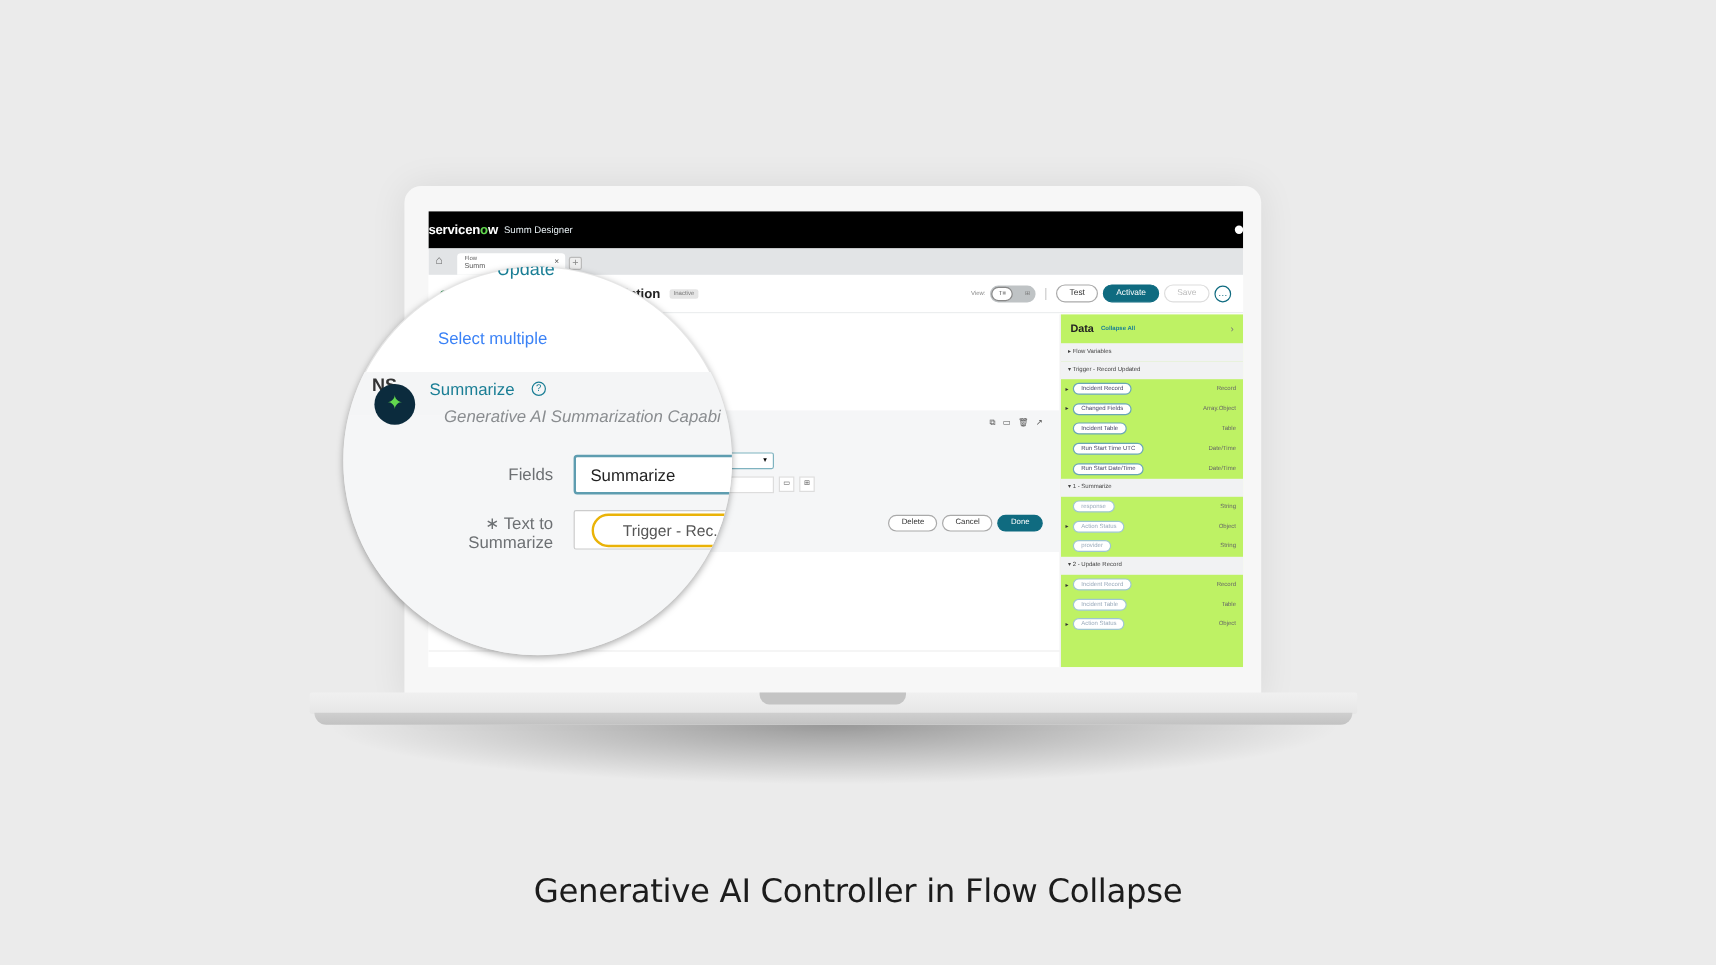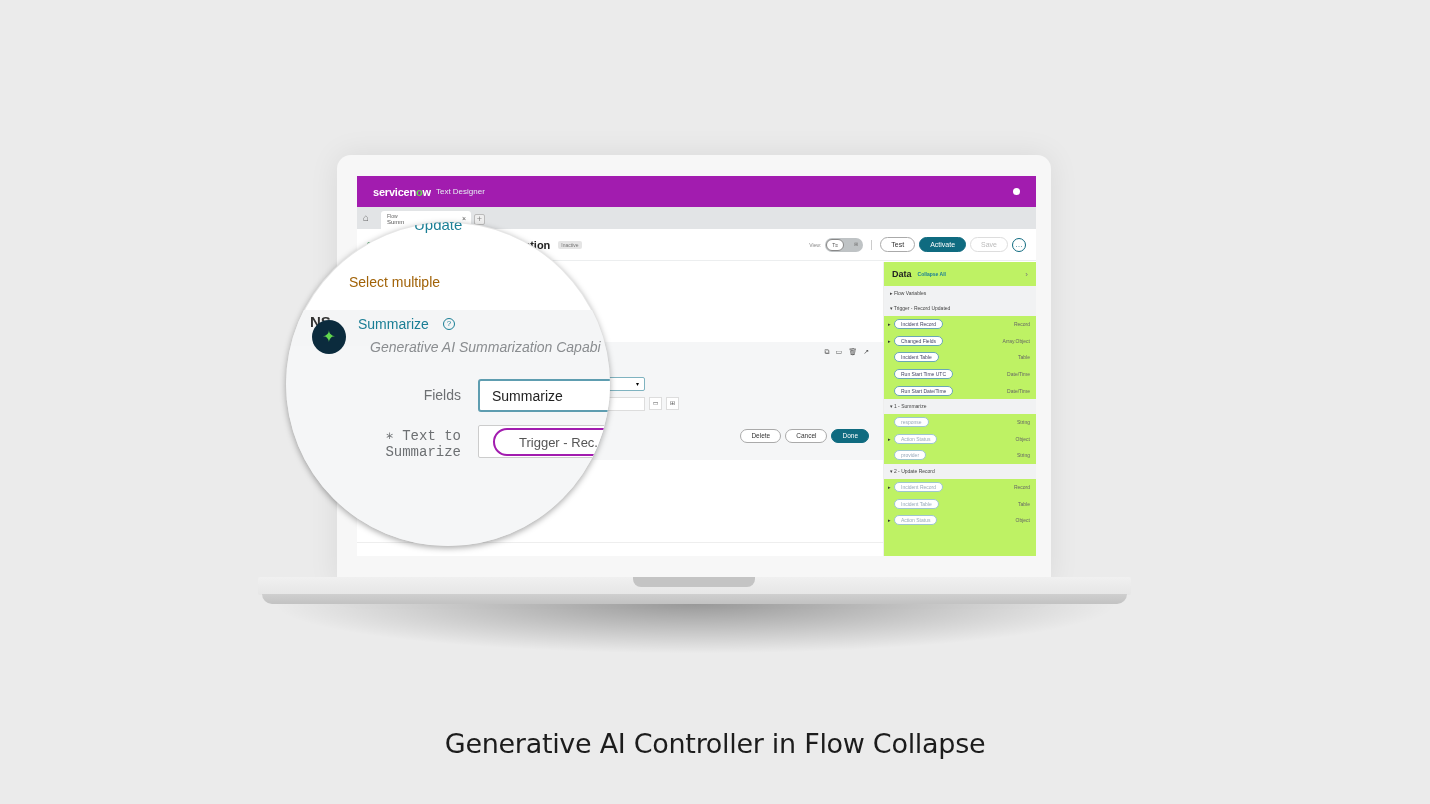--- a/index.html
+++ b/index.html
@@ -32,22 +32,22 @@
   .laptop-notch {
     position: absolute; left: 633px; top: 577px; width: 122px; height: 10px;
     background: #c4c4c4; border-radius: 0 0 8px 8px;
   }
   
   .screen {
     position: absolute; left: 357px; top: 176px; width: 679px; height: 380px;
     background: #fff; overflow: hidden;
   }
   .topbar {
-    height: 31px; background: #a21caf; display: flex; align-items: center;
-    padding: 0 16px; color: #fff;
+    height: 31px; background: #000000; display: flex; align-items: center;
+    padding: 0 0; color: #fff;
   }
   .logo { font-weight: bold; font-size: 11px; letter-spacing: -0.2px; }
   .logo .o { color: #62d84e; }
   .app-title { font-size: 8px; margin-left: 5px; color: #e6eef2; }
   .help-dot { margin-left: auto; width: 7px; height: 7px; border-radius: 50%; background: #fff; }
   .tabbar {
     height: 22px; background: #e2e4e6; display: flex; align-items: flex-end; padding-left: 6px;
   }
   .home-icon { width: 12px; height: 12px; margin: 0 6px 5px 0; color: #666; font-size: 10px; line-height: 12px; }
   .tab {
@@ -103,48 +103,48 @@
   .ptype { margin-left: auto; font-size: 5px; color: #666; }
   
   .magnifier {
     position: absolute; left: 286px; top: 222px; width: 324px; height: 324px; border-radius: 50%;
     background: #fff; overflow: hidden;
     box-shadow: 0 2px 6px rgba(0,0,0,0.35), inset 0 0 0 1px rgba(0,0,0,0.1);
   }
   .mag-inner { position: absolute; left: 0; top: 0; width: 324px; height: 324px; }
   .mag-tab-text { position: absolute; left: 128px; top: -6px; font-size: 15px; color: #1a7e95; }
   .mag-ns { position: absolute; left: 24px; top: 52px; font-size: 15px; color: #333; font-weight: bold; margin-top: 39px; }
-  .mag-select-multiple { position: absolute; left: 63px; top: 52px; font-size: 14px; color: #a16207; }
+  .mag-select-multiple { position: absolute; left: 79px; top: 52px; font-size: 14px; color: #3b82f6; }
   .mag-row-bg { position: absolute; left: 0; right: 0; top: 88px; height: 36px; background: #f4f5f6; }
   .mag-body-bg { position: absolute; left: 0; right: 0; top: 124px; bottom: 0; background: #f5f6f7; }
   .mag-icon { position: absolute; left: 26px; top: 98px; width: 34px; height: 34px; border-radius: 50%; background: #0b2b3d; color: #62d84e; font-size: 16px; text-align: center; line-height: 34px; }
   .mag-summarize { position: absolute; left: 72px; top: 94px; font-size: 14px; color: #1a7e95; }
   .mag-help { position: absolute; left: 157px; top: 96px; width: 12px; height: 12px; border: 1px solid #1a7e95; border-radius: 50%; font-size: 8px; text-align: center; line-height: 10px; color: #1a7e95; }
   .mag-desc { position: absolute; left: 84px; top: 117px; font-size: 14px; font-style: italic; color: #8a8d90; white-space: nowrap; }
   .mag-action-label { position: absolute; left: 90px; top: 165px; width: 85px; text-align: right; font-size: 14px; color: #6d7073; }
   .mag-action-input { position: absolute; left: 192px; top: 157px; width: 160px; height: 33px; border: 2px solid #5e9db0; border-radius: 3px; background: #fff; font-size: 14px; padding: 7px 12px; color: #222; }
-  .mag-text-label { position: absolute; left: 60px; top: 206px; width: 115px; text-align: right; font-size: 14px; color: #6d7073; line-height: 16px; font-family: Liberation Mono, monospace; }
+  .mag-text-label { position: absolute; left: 60px; top: 206px; width: 115px; text-align: right; font-size: 14px; color: #6d7073; line-height: 16px; }
   .mag-text-input { position: absolute; left: 192px; top: 203px; width: 160px; height: 33px; border: 1px solid #ccc; background: #fff; border-radius: 2px; }
-  .mag-pill { position: absolute; left: 207px; top: 206px; width: 140px; height: 28px; border: 2px solid #a21caf; border-radius: 14px; font-size: 13px; color: #555; padding: 5px 0 0 24px; white-space: nowrap; overflow: hidden; }
+  .mag-pill { position: absolute; left: 207px; top: 206px; width: 140px; height: 28px; border: 2px solid #eab308; border-radius: 14px; font-size: 13px; color: #555; padding: 5px 0 0 24px; white-space: nowrap; overflow: hidden; }
   
   .caption { position: absolute; left: 0; right: 0; top: 728px; text-align: center; font-size: 27px; color: #1c1c1c; font-family: "DejaVu Sans", sans-serif; font-weight: normal; letter-spacing: -0.3px; }
 </style>
 </head>
 <body>
 
 <div class="laptop-shadow"></div>
 <div class="laptop-lid"></div>
 <div class="laptop-base"></div>
 <div class="laptop-base-lower"></div>
 <div class="laptop-notch"></div>
 
 <div class="screen">
   <div class="topbar">
     <span class="logo">servicen<span class="o">o</span>w</span>
-    <span class="app-title">Text Designer</span>
+    <span class="app-title">Summ Designer</span>
     <span class="help-dot"></span>
   </div>
 
   <div class="tabbar">
     <span class="home-icon">⌂</span>
     <div class="tab">
       <span>Flow</span>
       <span class="tab-name">Summ</span>
       <span class="tab-close">×</span>
     </div>

